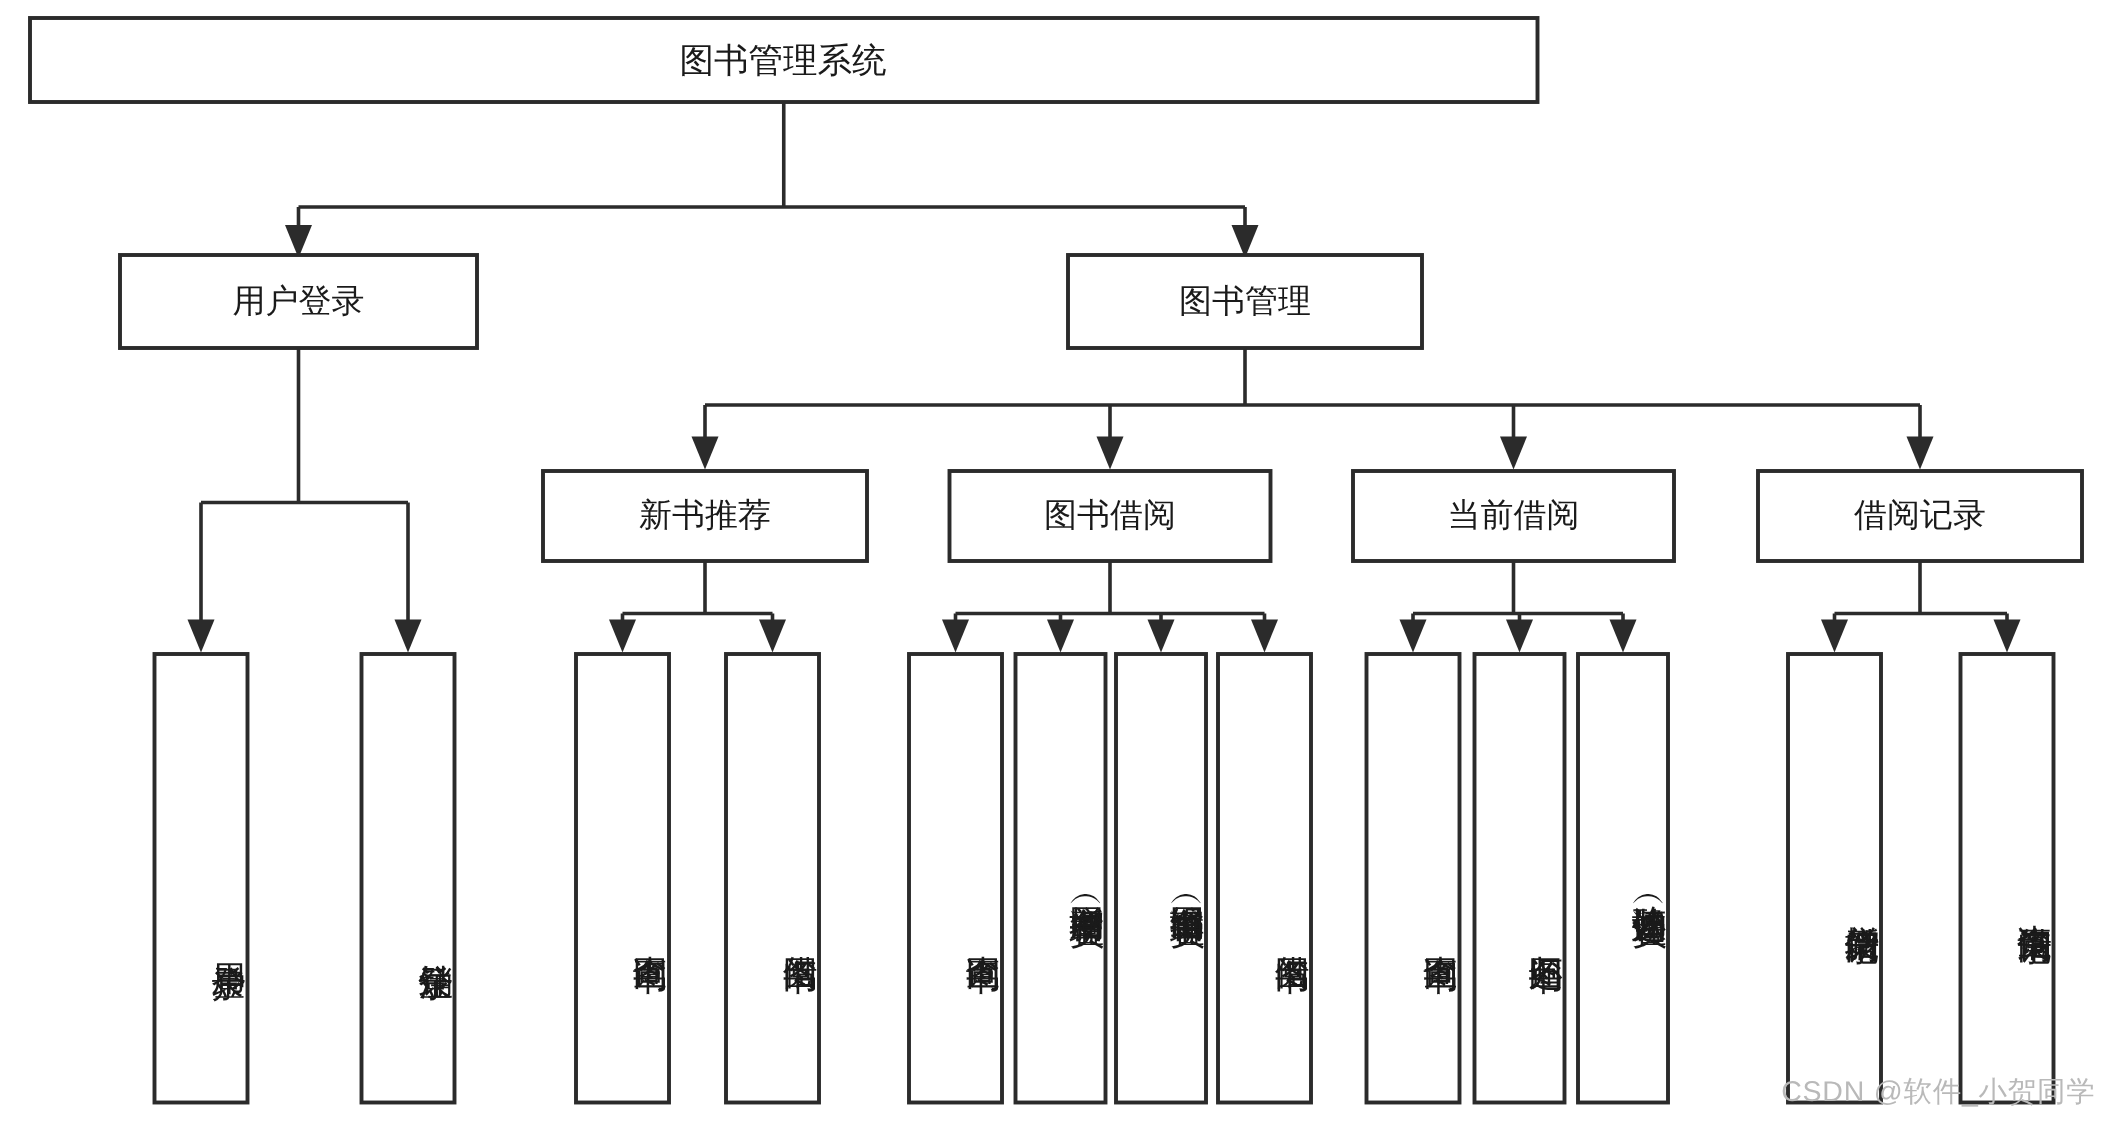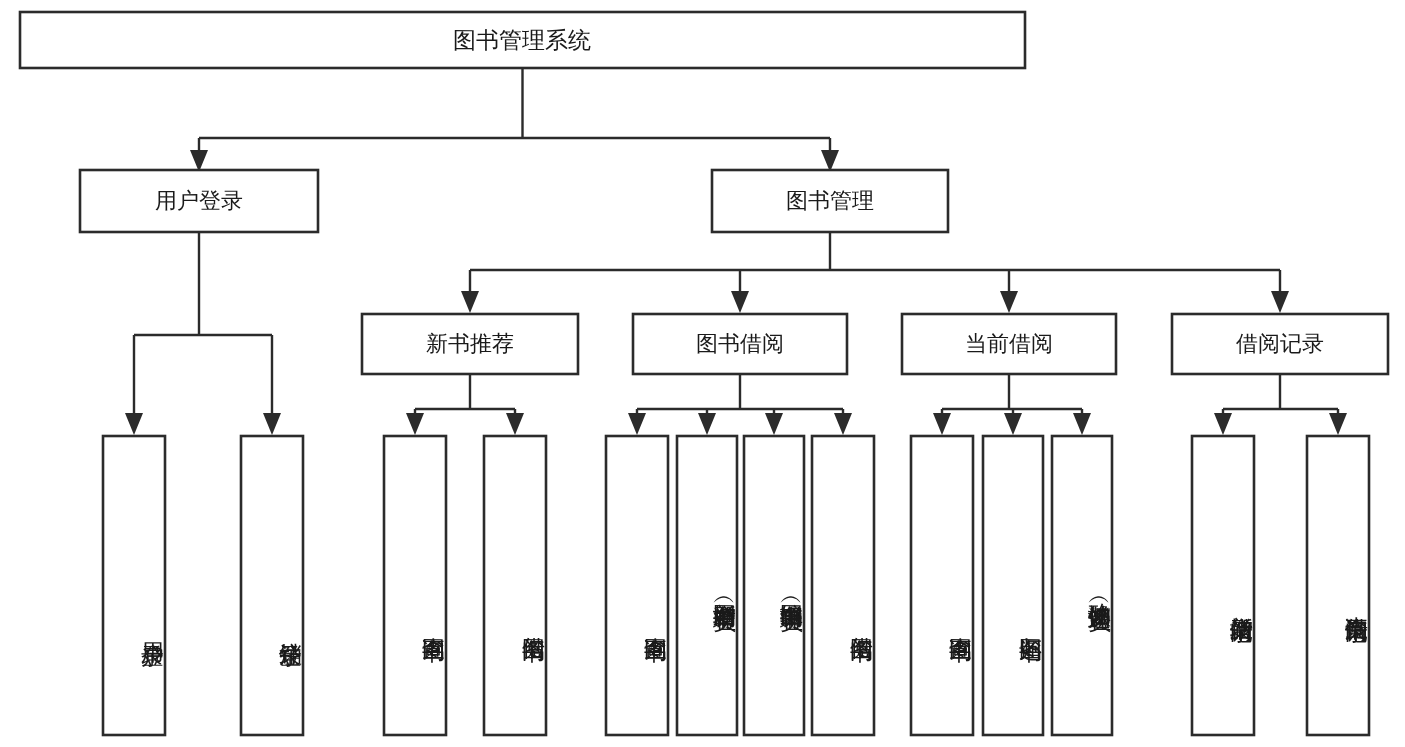--- a/index.html
+++ b/index.html
@@ -182,13 +182,14 @@
   <div class="vlabel" style="left:606px; top:506px; width:62px; height:229px;">查询图书</div>
   <div class="vlabel" style="left:677px; top:443px; width:60px; height:292px;">新增图书（管理员）</div>
   <div class="vlabel" style="left:744px; top:443px; width:60px; height:292px;">编辑图书（管理员）</div>
   <div class="vlabel" style="left:812px; top:506px; width:62px; height:229px;">借阅图书</div>
   <div class="vlabel" style="left:911px; top:506px; width:62px; height:229px;">查询图书</div>
   <div class="vlabel" style="left:983px; top:506px; width:60px; height:229px;">归还图书</div>
   <div class="vlabel" style="left:1052px; top:443px; width:60px; height:292px;">确认归还（管理员）</div>
   <div class="vlabel" style="left:1192px; top:466px; width:62px; height:269px;">新增借阅记录</div>
   <div class="vlabel" style="left:1307px; top:466px; width:62px; height:269px;">查询借阅记录</div>
 
+  <div class="watermark">CSDN @软件_小贺同学</div>
 </div>
 
 </body></html>

